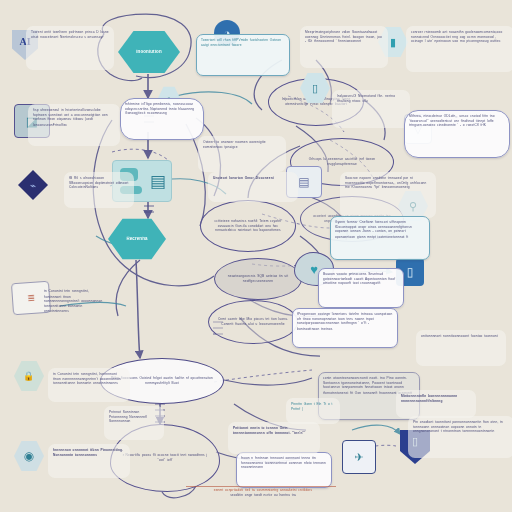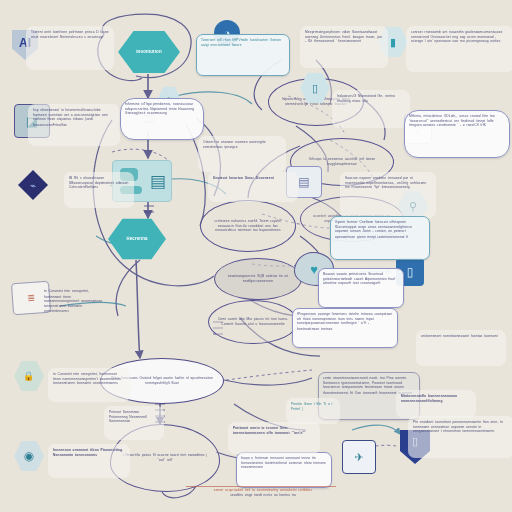--- a/index.html
+++ b/index.html
@@ -221,21 +221,21 @@
   </div>
 
   <div class="hex" style="left:118px;top:30px;width:62px;height:44px;">
     <span class="ptxt">Inoonlution</span>
   </div>
   <div class="hex" style="left:108px;top:218px;width:58px;height:42px;">
     <span class="ptxt">Recrenha</span>
   </div>
 
   <div class="ico shield" style="left:12px;top:30px;width:26px;height:30px;background:#b9c6d6;display:flex;align-items:flex-start;justify-content:center;">
-    <span style="font-size:12px;font-weight:bold;color:#2b3f8f;margin-top:6px;filter:blur(.3px);">AI</span>
+    <span style="font-size:10px;font-weight:bold;color:#2b3f8f;margin-top:6px;filter:blur(.3px);font-family:Liberation Serif, serif;">AI</span>
   </div>
 
   <div class="ico rsq" style="left:14px;top:104px;width:34px;height:32px;background:#b6c8cf;border:.8px solid #55518f;display:flex;align-items:center;justify-content:center;">
     <span style="font-size:13px;color:#2f7f93;filter:blur(.3px);">◪</span>
   </div>
 
   <div class="ico diamond" style="left:18px;top:170px;width:30px;height:30px;background:#2b2f70;display:flex;align-items:center;justify-content:center;">
     <span style="font-size:10px;color:#9fb6e8;filter:blur(.3px);">⌁</span>
   </div>
 

